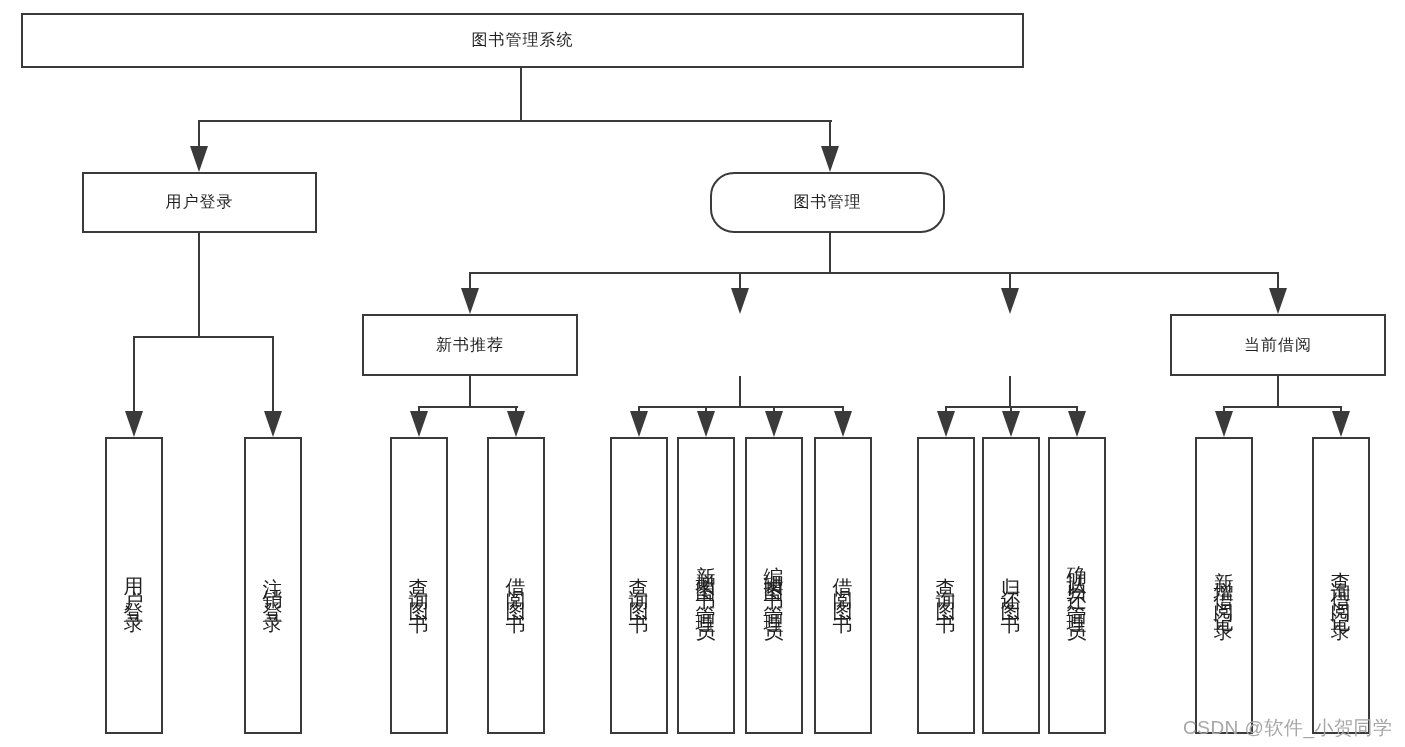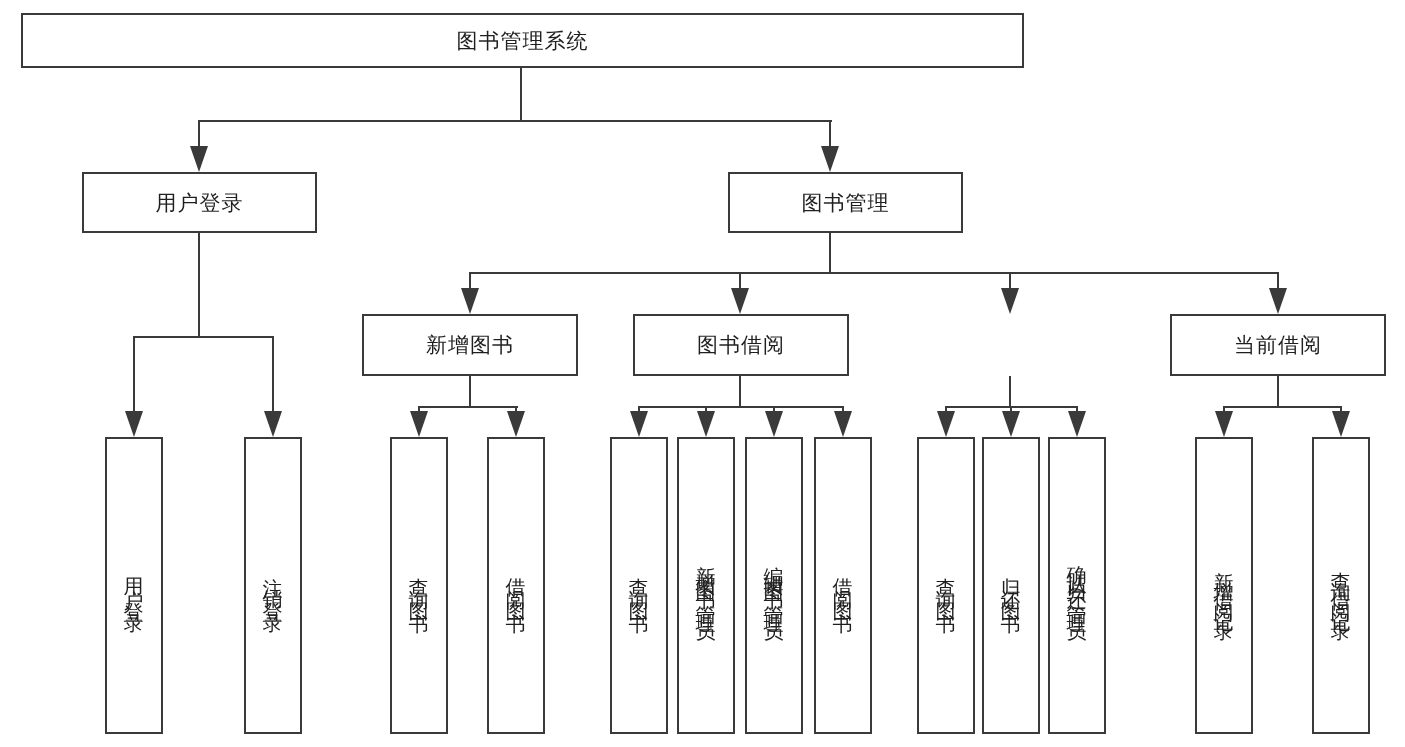--- a/index.html
+++ b/index.html
@@ -4,21 +4,21 @@
 <style>
   html,body{margin:0;padding:0;background:#fff;}
   .canvas{
     position:relative;width:1405px;height:747px;background:#ffffff;
     font-family:"Liberation Sans","DejaVu Sans",sans-serif;color:#1f1f1f;overflow:hidden;
   }
   .box{
     position:absolute;background:#ffffff;border:2px solid #3a3a3a;
     box-sizing:border-box;display:flex;align-items:center;justify-content:center;
   }
-  .hlabel{font-size:21px;letter-spacing:1px;white-space:nowrap;}
+  .hlabel{font-size:16px;letter-spacing:1px;white-space:nowrap;}
   .leaf{width:58px;top:437px;height:297px;}
   .leaf .vtext{
     writing-mode:vertical-rl;font-size:20px;letter-spacing:12px;line-height:1;
   }
   .leaf .vtext.long{letter-spacing:8px;}
   .leaf .vtext.mid{letter-spacing:10px;}
   .line{position:absolute;background:#3a3a3a;}
   .arrow{
     position:absolute;width:0;height:0;
     border-left:9px solid transparent;border-right:9px solid transparent;
@@ -43,21 +43,21 @@
   <div class="line" style="left:520px;top:68px;width:2px;height:54px;"></div>
   <div class="line" style="left:198px;top:120px;width:634px;height:2px;"></div>
   <div class="line" style="left:198px;top:120px;width:2px;height:28px;"></div>
   <div class="arrow" style="left:190px;top:146px;"></div>
   <div class="line" style="left:829px;top:120px;width:2px;height:28px;"></div>
   <div class="arrow" style="left:821px;top:146px;"></div>
 
   <div class="box lv2" style="left:82px;">
     <span class="hlabel">用户登录</span>
   </div>
-  <div class="box lv2" style="left:728px;">
+  <div class="box lv2" style="left:710px;border-radius:24px;">
     <span class="hlabel">图书管理</span>
   </div>
 
   <div class="line" style="left:198px;top:233px;width:2px;height:103px;"></div>
   <div class="line" style="left:133px;top:336px;width:141px;height:2px;"></div>
   <div class="line" style="left:133px;top:336px;width:2px;height:75px;"></div>
   <div class="arrow" style="left:125px;top:411px;"></div>
   <div class="line" style="left:272px;top:336px;width:2px;height:75px;"></div>
   <div class="arrow" style="left:264px;top:411px;"></div>
 
@@ -66,24 +66,21 @@
   <div class="line" style="left:469px;top:272px;width:2px;height:16px;"></div>
   <div class="arrow" style="left:461px;top:288px;"></div>
   <div class="line" style="left:739px;top:272px;width:2px;height:16px;"></div>
   <div class="arrow" style="left:731px;top:288px;"></div>
   <div class="line" style="left:1009px;top:272px;width:2px;height:16px;"></div>
   <div class="arrow" style="left:1001px;top:288px;"></div>
   <div class="line" style="left:1277px;top:272px;width:2px;height:16px;"></div>
   <div class="arrow" style="left:1269px;top:288px;"></div>
 
   <div class="box lv3" style="left:362px;">
-    <span class="hlabel">新增图书</span>
-  </div>
-  <div class="box lv3" style="left:633px;">
-    <span class="hlabel">图书借阅</span>
+    <span class="hlabel">新书推荐</span>
   </div>
   <div class="box lv3" style="left:1170px;">
     <span class="hlabel">当前借阅</span>
   </div>
 
   <div class="line" style="left:469px;top:376px;width:2px;height:32px;"></div>
   <div class="line" style="left:418px;top:406px;width:100px;height:2px;"></div>
   <div class="line" style="left:418px;top:406px;width:2px;height:7px;"></div>
   <div class="arrow" style="left:410px;top:411px;"></div>
   <div class="line" style="left:515px;top:406px;width:2px;height:7px;"></div>
@@ -153,14 +150,15 @@
     <span class="vtext long">确认归还（管理员）</span>
   </div>
 
   <div class="box leaf" style="left:1195px;">
     <span class="vtext mid">新增借阅记录</span>
   </div>
   <div class="box leaf" style="left:1312px;">
     <span class="vtext mid">查询借阅记录</span>
   </div>
 
+  <div class="watermark">CSDN @软件_小贺同学</div>
 
 </div>
 
 </body></html>

